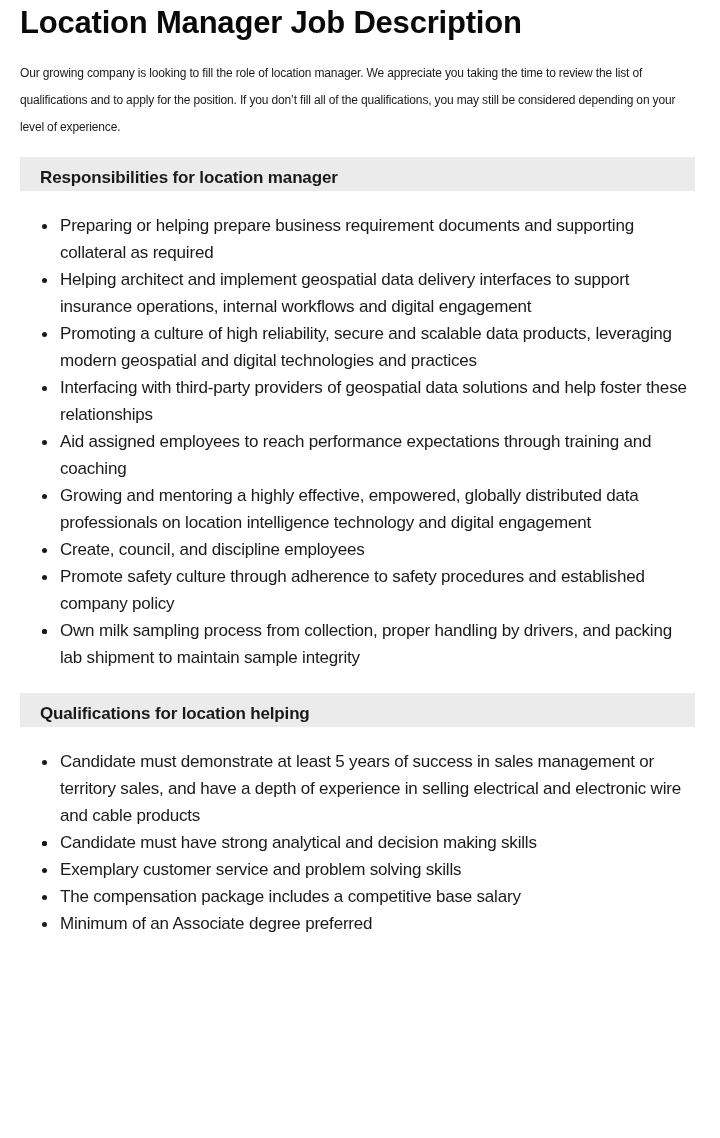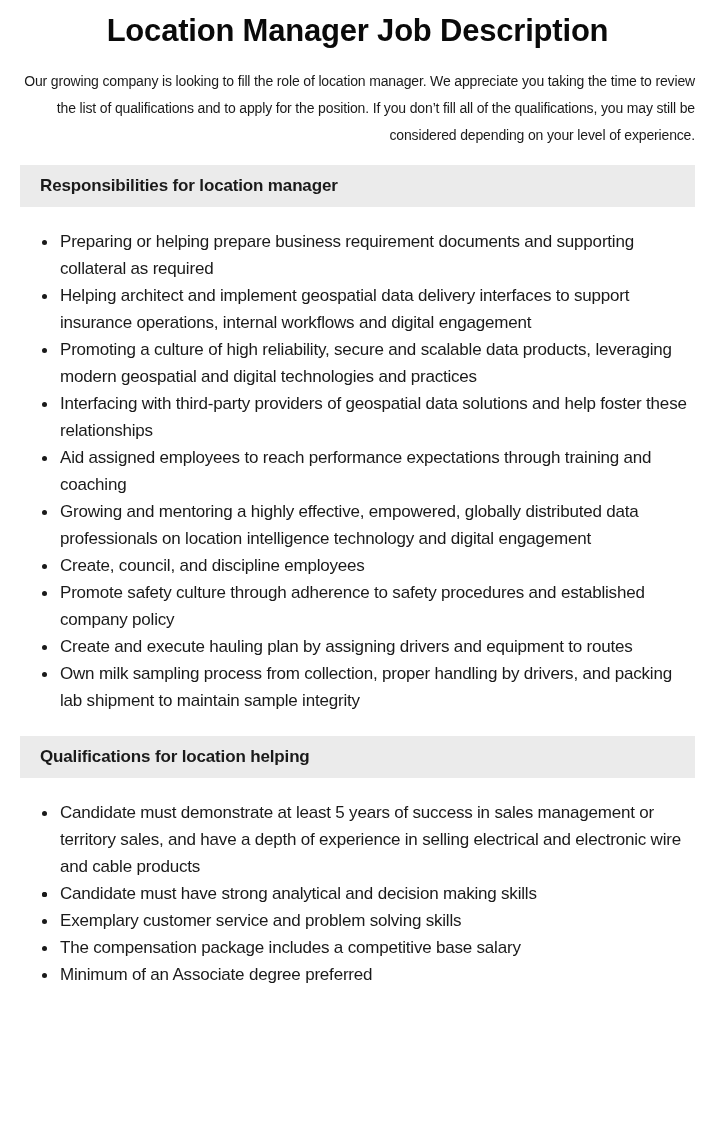--- a/index.html
+++ b/index.html
@@ -11,42 +11,41 @@
       width: 720px;
       height: 1138px;
       overflow: hidden;
       font-family: "Liberation Sans", sans-serif;
       color: #111111;
     }
     .page {
       padding: 0 25px 0 20px;
     }
     h1 {
-      margin: 8px;
+      margin: 0;
       padding-top: 3px;
       height: 40px;
       line-height: 40px;
       font-size: 31px;
       font-weight: bold;
-      text-align: center;
+      text-align: left;
       letter-spacing: -0.2px;
       color: #0a0a0a;
     }
     .intro {
       margin: 17px 0 0 0;
-      font-size: 14px;
+      font-size: 12px;
       line-height: 27px;
       color: #1a1a1a;
       letter-spacing: -0.15px;
-      text-align: right;
     }
     .section-header {
       margin-top: 16px;
       background: #ebebeb;
-      height: 42px;
+      height: 34px;
       line-height: 42px;
       padding-left: 20px;
       font-size: 17px;
       font-weight: bold;
       color: #1a1a1a;
       letter-spacing: -0.15px;
     }
     ul.items {
       margin: 21px 0 0 0;
       padding: 0 0 0 40px;
@@ -83,21 +82,21 @@
   <div class="section-header">Responsibilities for location manager</div>
   <ul class="items">
     <li><span class="bullet"></span><span>Preparing or helping prepare business requirement documents and supporting collateral as required</span></li>
     <li><span class="bullet"></span><span>Helping architect and implement geospatial data delivery interfaces to support insurance operations, internal workflows and digital engagement</span></li>
     <li><span class="bullet"></span><span>Promoting a culture of high reliability, secure and scalable data products, leveraging modern geospatial and digital technologies and practices</span></li>
     <li><span class="bullet"></span><span>Interfacing with third-party providers of geospatial data solutions and help foster these relationships</span></li>
     <li><span class="bullet"></span><span>Aid assigned employees to reach performance expectations through training and coaching</span></li>
     <li><span class="bullet"></span><span>Growing and mentoring a highly effective, empowered, globally distributed data professionals on location intelligence technology and digital engagement</span></li>
     <li><span class="bullet"></span><span>Create, council, and discipline employees</span></li>
     <li><span class="bullet"></span><span>Promote safety culture through adherence to safety procedures and established company policy</span></li>
-    <li><span class="bullet"></span><span>Create and execute hauling plan by assigning drivers and equipment to routes</span></li>
+    <li><span class="bullet"></span></li>
     <li><span class="bullet"></span><span>Own milk sampling process from collection, proper handling by drivers, and packing lab shipment to maintain sample integrity</span></li>
   </ul>
 
   <div class="section-gap"></div>
 
   <div class="section-header">Qualifications for location helping</div>
   <ul class="items">
     <li><span class="bullet"></span><span>Candidate must demonstrate at least 5 years of success in sales management or territory sales, and have a depth of experience in selling electrical and electronic wire and cable products</span></li>
     <li><span class="bullet"></span></li>
     <li><span class="bullet"></span><span>Candidate must have strong analytical and decision making skills</span></li>

